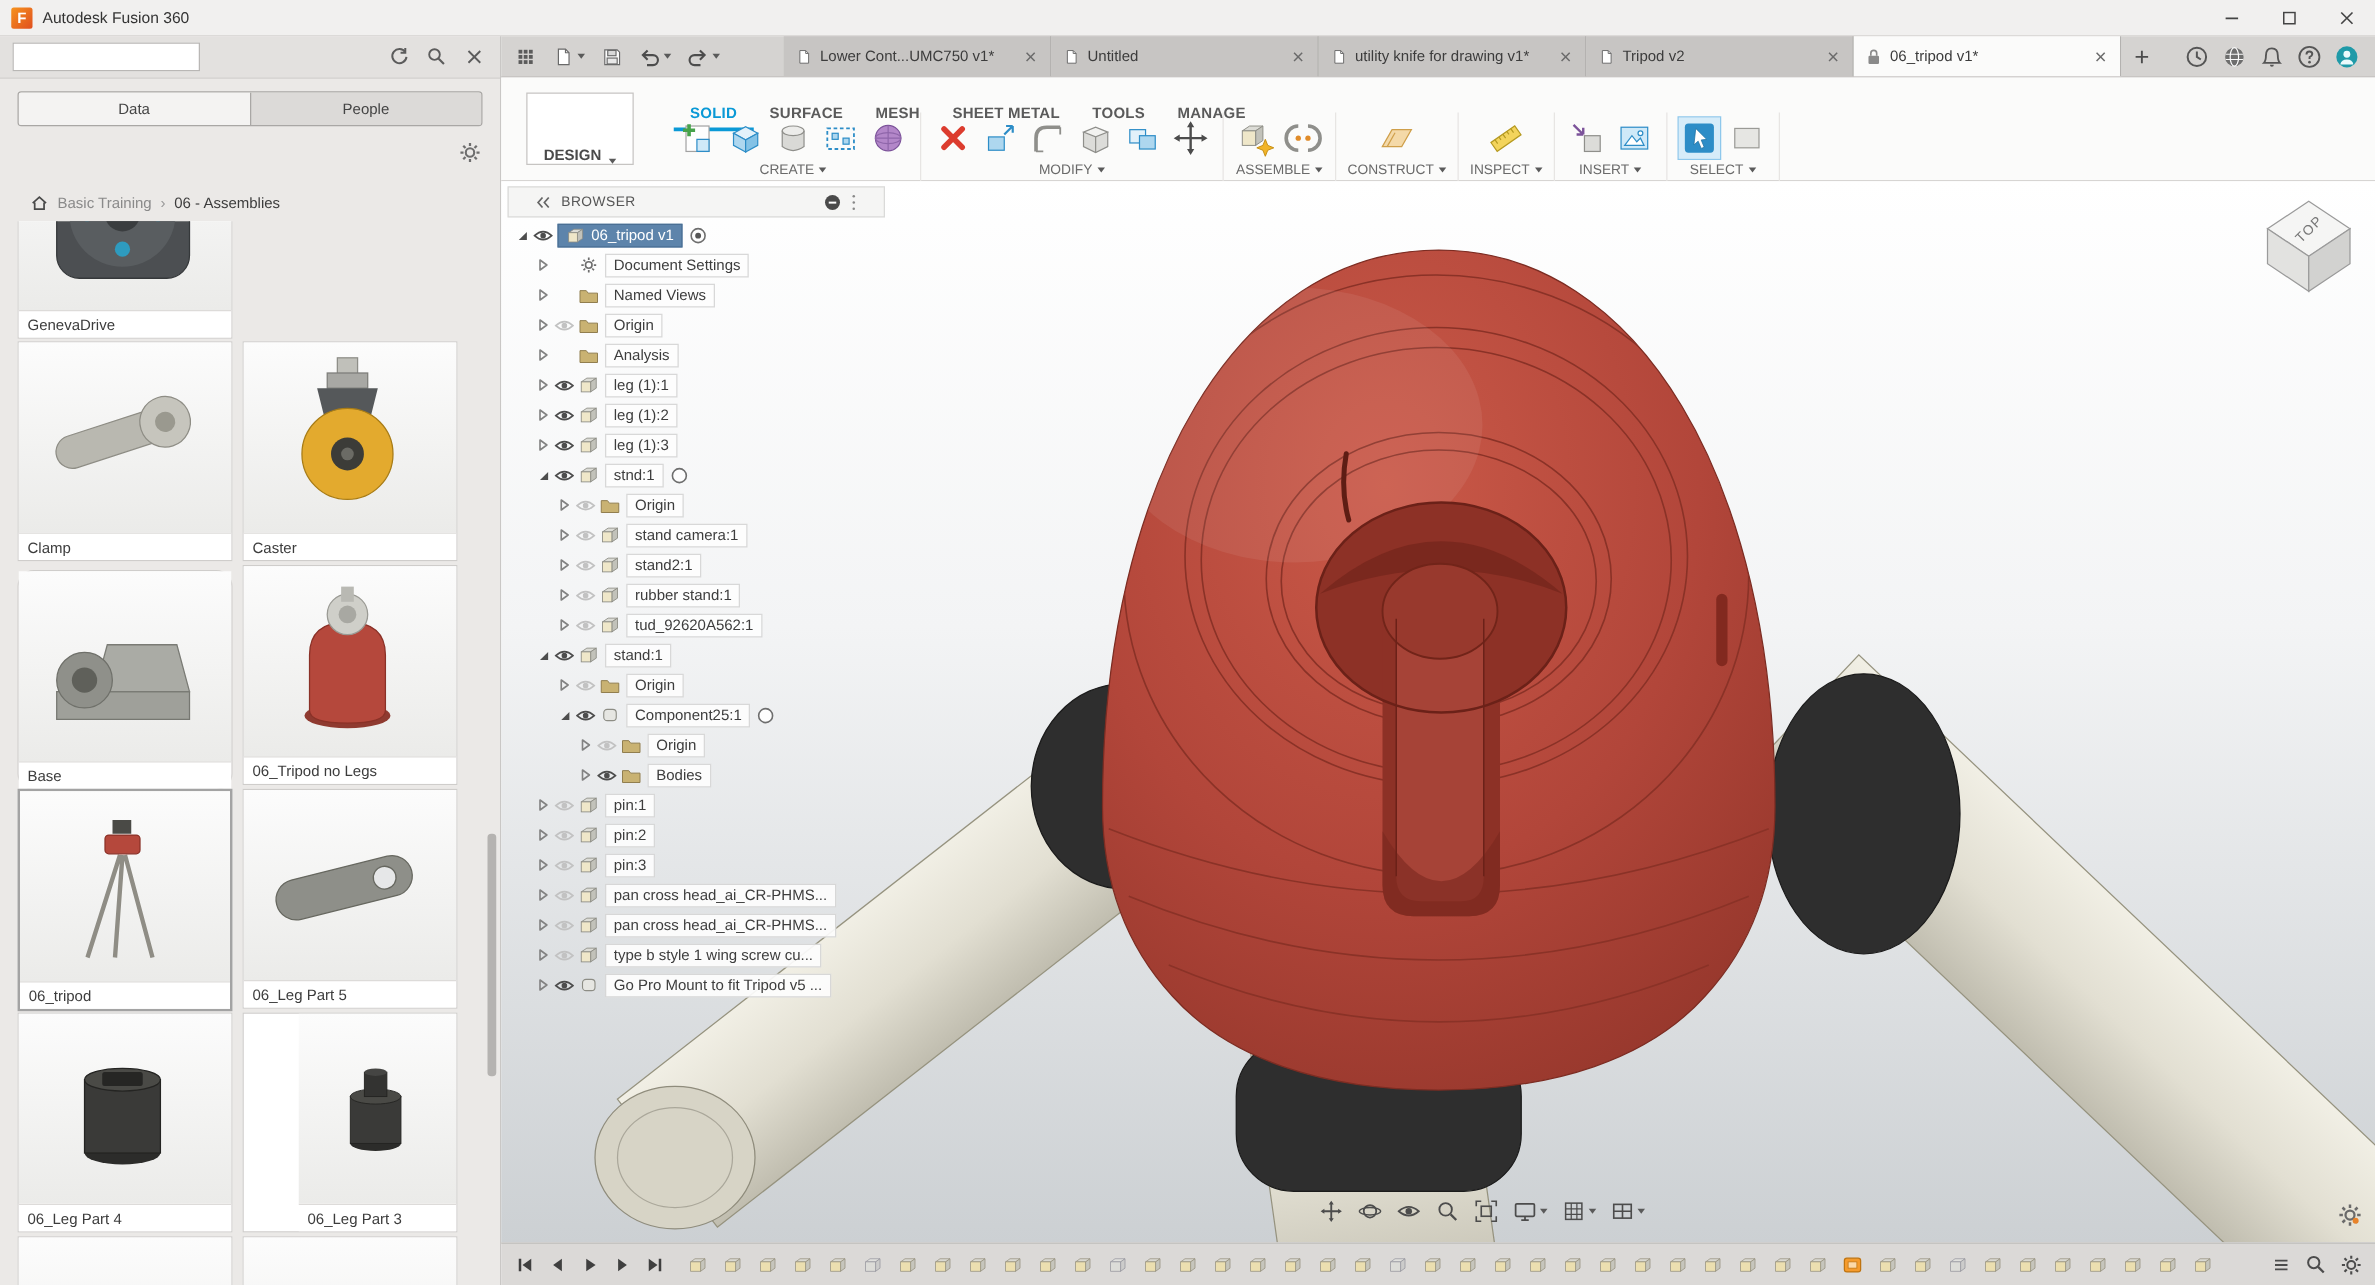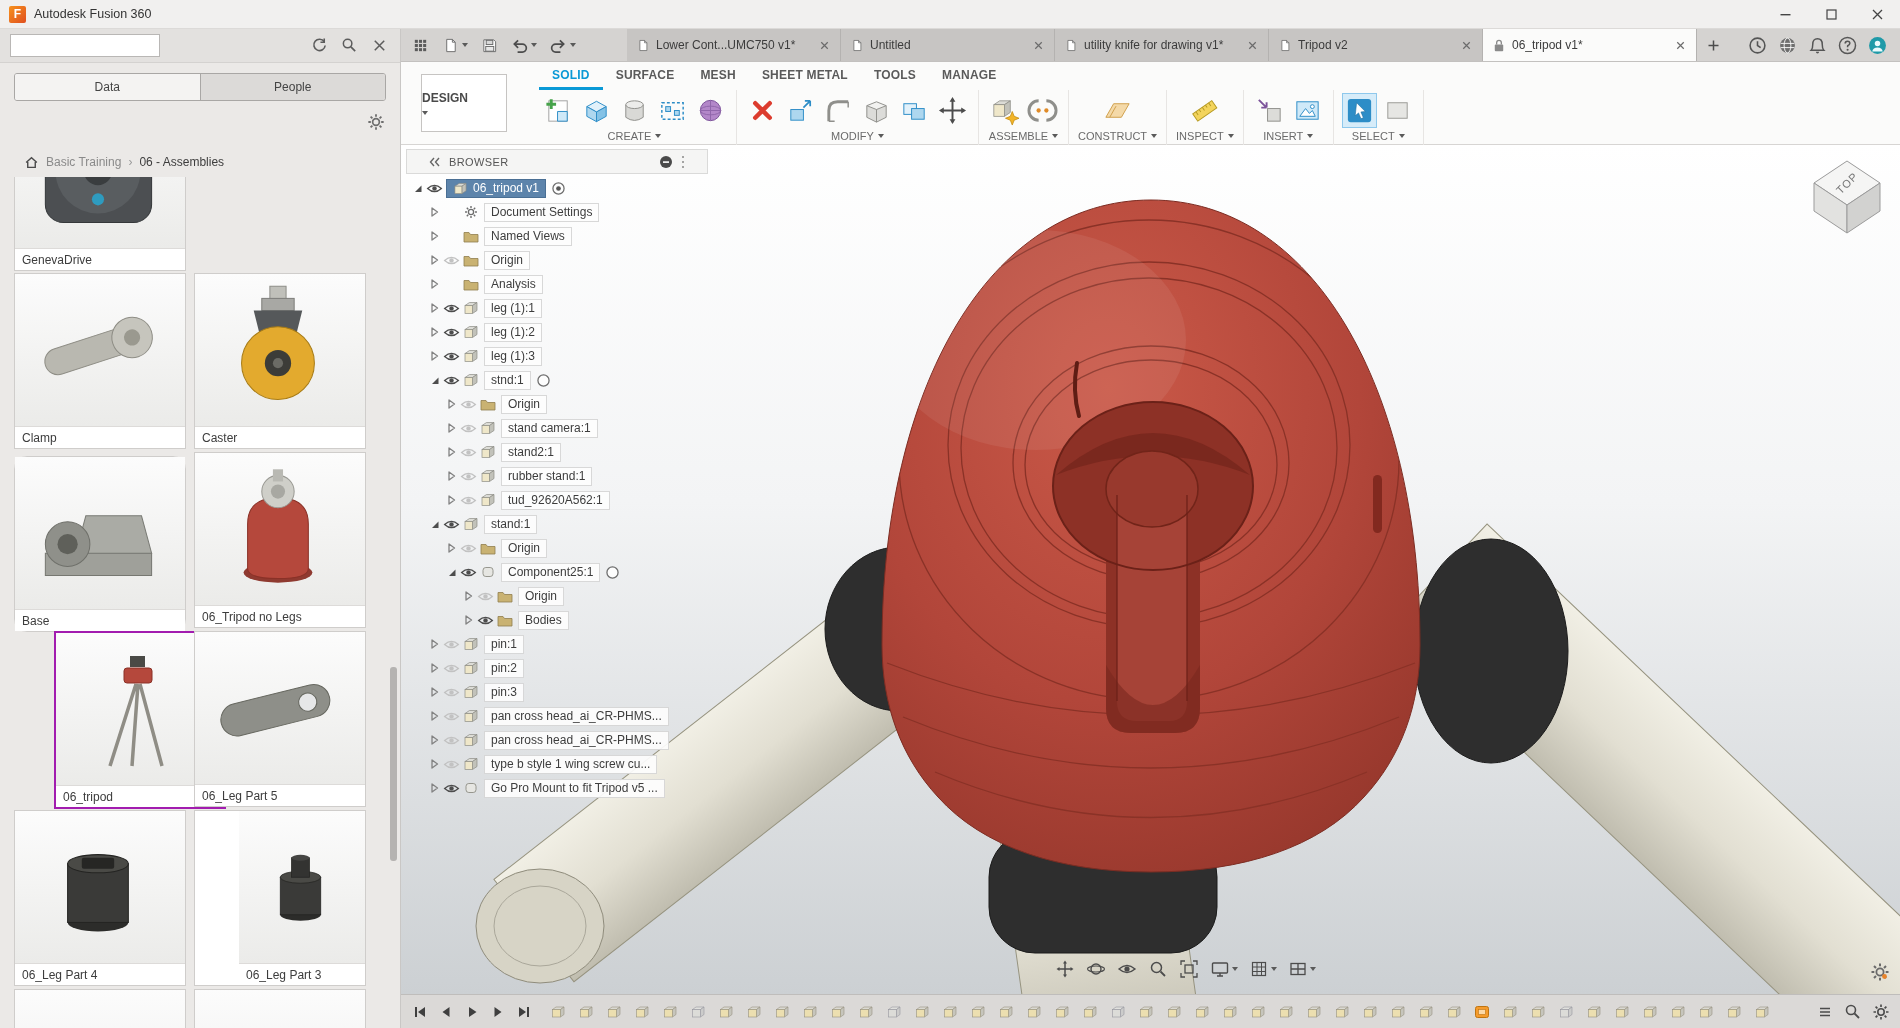--- a/index.html
+++ b/index.html
@@ -26,21 +26,21 @@
   .lp-tab.active{background:#f4f3f2;}
   .lp-tab + .lp-tab{border-left:1px solid #a9a7a5;}
   .lp-gear{position:absolute;right:15px;top:84px;width:18px;height:18px;}
   .lp-crumb{position:absolute;left:0;top:121px;height:24px;display:flex;align-items:center;gap:7px;padding-left:24px;font-size:12px;width:100%;}
   .lp-crumb .home{width:15px;height:14px;}
   .crumb-parent{color:#8a8a8a;}
   .crumb-sep{color:#9a9a9a;}
   .crumb-current{color:#3d3d3d;text-align:center;}
   #lp-grid{position:absolute;left:0;top:148px;bottom:0;width:100%;overflow:hidden;}
   .card{position:absolute;width:172px;background:#fff;border:1px solid #cfcdcb;box-sizing:border-box;}
-  .card.sel{border:2px solid #a21caf;margin-left:40px;}
+  .card.sel{border:2px solid #a3a3a3;}
   .card .thumb{height:152px;background:linear-gradient(#fcfcfc,#ebebe9);overflow:hidden;}
   .card .thumb svg{width:100%;height:100%;}
   .card .clabel{height:22px;border-top:1px solid #dddbd9;background:#fff;font-size:12px;color:#3c3c3c;display:flex;align-items:center;padding:0 7px;box-sizing:border-box;}
   .lp-scroll{position:absolute;right:3px;top:638px;width:7px;height:194px;background:#b5b3b1;border-radius:3px;}
 
   
   #main{position:absolute;left:401px;top:29px;width:1499px;height:999px;}
   #tabbar{position:absolute;top:0;left:0;right:0;height:33px;background:#d5d3d1;display:flex;align-items:stretch;border-bottom:1px solid #c3c1bf;box-sizing:border-box;}
   #quick-icons{display:flex;align-items:center;gap:3px;padding:0 6px;}
   .qbtn{height:26px;padding:0 5px;display:flex;align-items:center;gap:3px;}
@@ -51,22 +51,22 @@
   .dlabel{flex:1;white-space:nowrap;overflow:hidden;text-overflow:ellipsis;}
   .ticon{width:14px;height:15px;flex:none;}
   .tclose{width:13px;height:13px;flex:none;}
   .newtab{width:32px;display:flex;align-items:center;justify-content:center;}
   .newtab span{width:15px;height:15px;}
   #tb-right{margin-left:auto;display:flex;align-items:center;gap:11px;padding-right:13px;}
   .tbr-ic{width:19px;height:19px;}
 
   
   #ribbon{position:absolute;top:33px;left:0;right:0;height:83px;background:#fbfbfa;border-bottom:1px solid #d7d5d3;box-sizing:border-box;}
-  #design-btn{position:absolute;left:20px;top:12px;width:86px;height:58px;border:1px solid #c6c4c2;background:#fff;display:flex;align-items:flex-start;justify-content:center;gap:6px;font-size:12px;font-weight:bold;color:#4a4a4a;box-sizing:border-box;flex-direction:column;}
-  #ribbon-tabs{position:absolute;left:138px;top:0;height:28px;display:flex;}
+  #design-btn{position:absolute;left:20px;top:12px;width:86px;height:58px;border:1px solid #c6c4c2;background:#fff;display:flex;align-items:flex-end;justify-content:center;gap:6px;font-size:12px;font-weight:bold;color:#4a4a4a;box-sizing:border-box;}
+  #ribbon-tabs{position:absolute;left:138px;top:15px;height:28px;display:flex;}
   .rtab{padding:0 13px;display:flex;align-items:center;font-size:12px;font-weight:bold;color:#5a5a5a;border-bottom:3px solid transparent;height:28px;box-sizing:border-box;letter-spacing:0.2px;}
   .rtab.active{color:#0a99d6;border-bottom-color:#0a99d6;}
   #ribbon-groups{position:absolute;left:132px;top:28px;right:0;height:55px;display:flex;}
   .rgroup{display:flex;flex-direction:column;align-items:center;padding:2px 9px 0;border-right:1px solid #e7e5e3;}
   .rg-icons{display:flex;gap:5px;align-items:center;height:36px;}
   .ricon{width:33px;height:33px;padding:1px;box-sizing:border-box;display:flex;}
   .ricon.sel-active{background:#d6ecf9;outline:1px solid #8ec8ec;}
   .rg-label{display:flex;align-items:center;gap:4px;font-size:11px;color:#6a6a6a;height:16px;}
 
   

